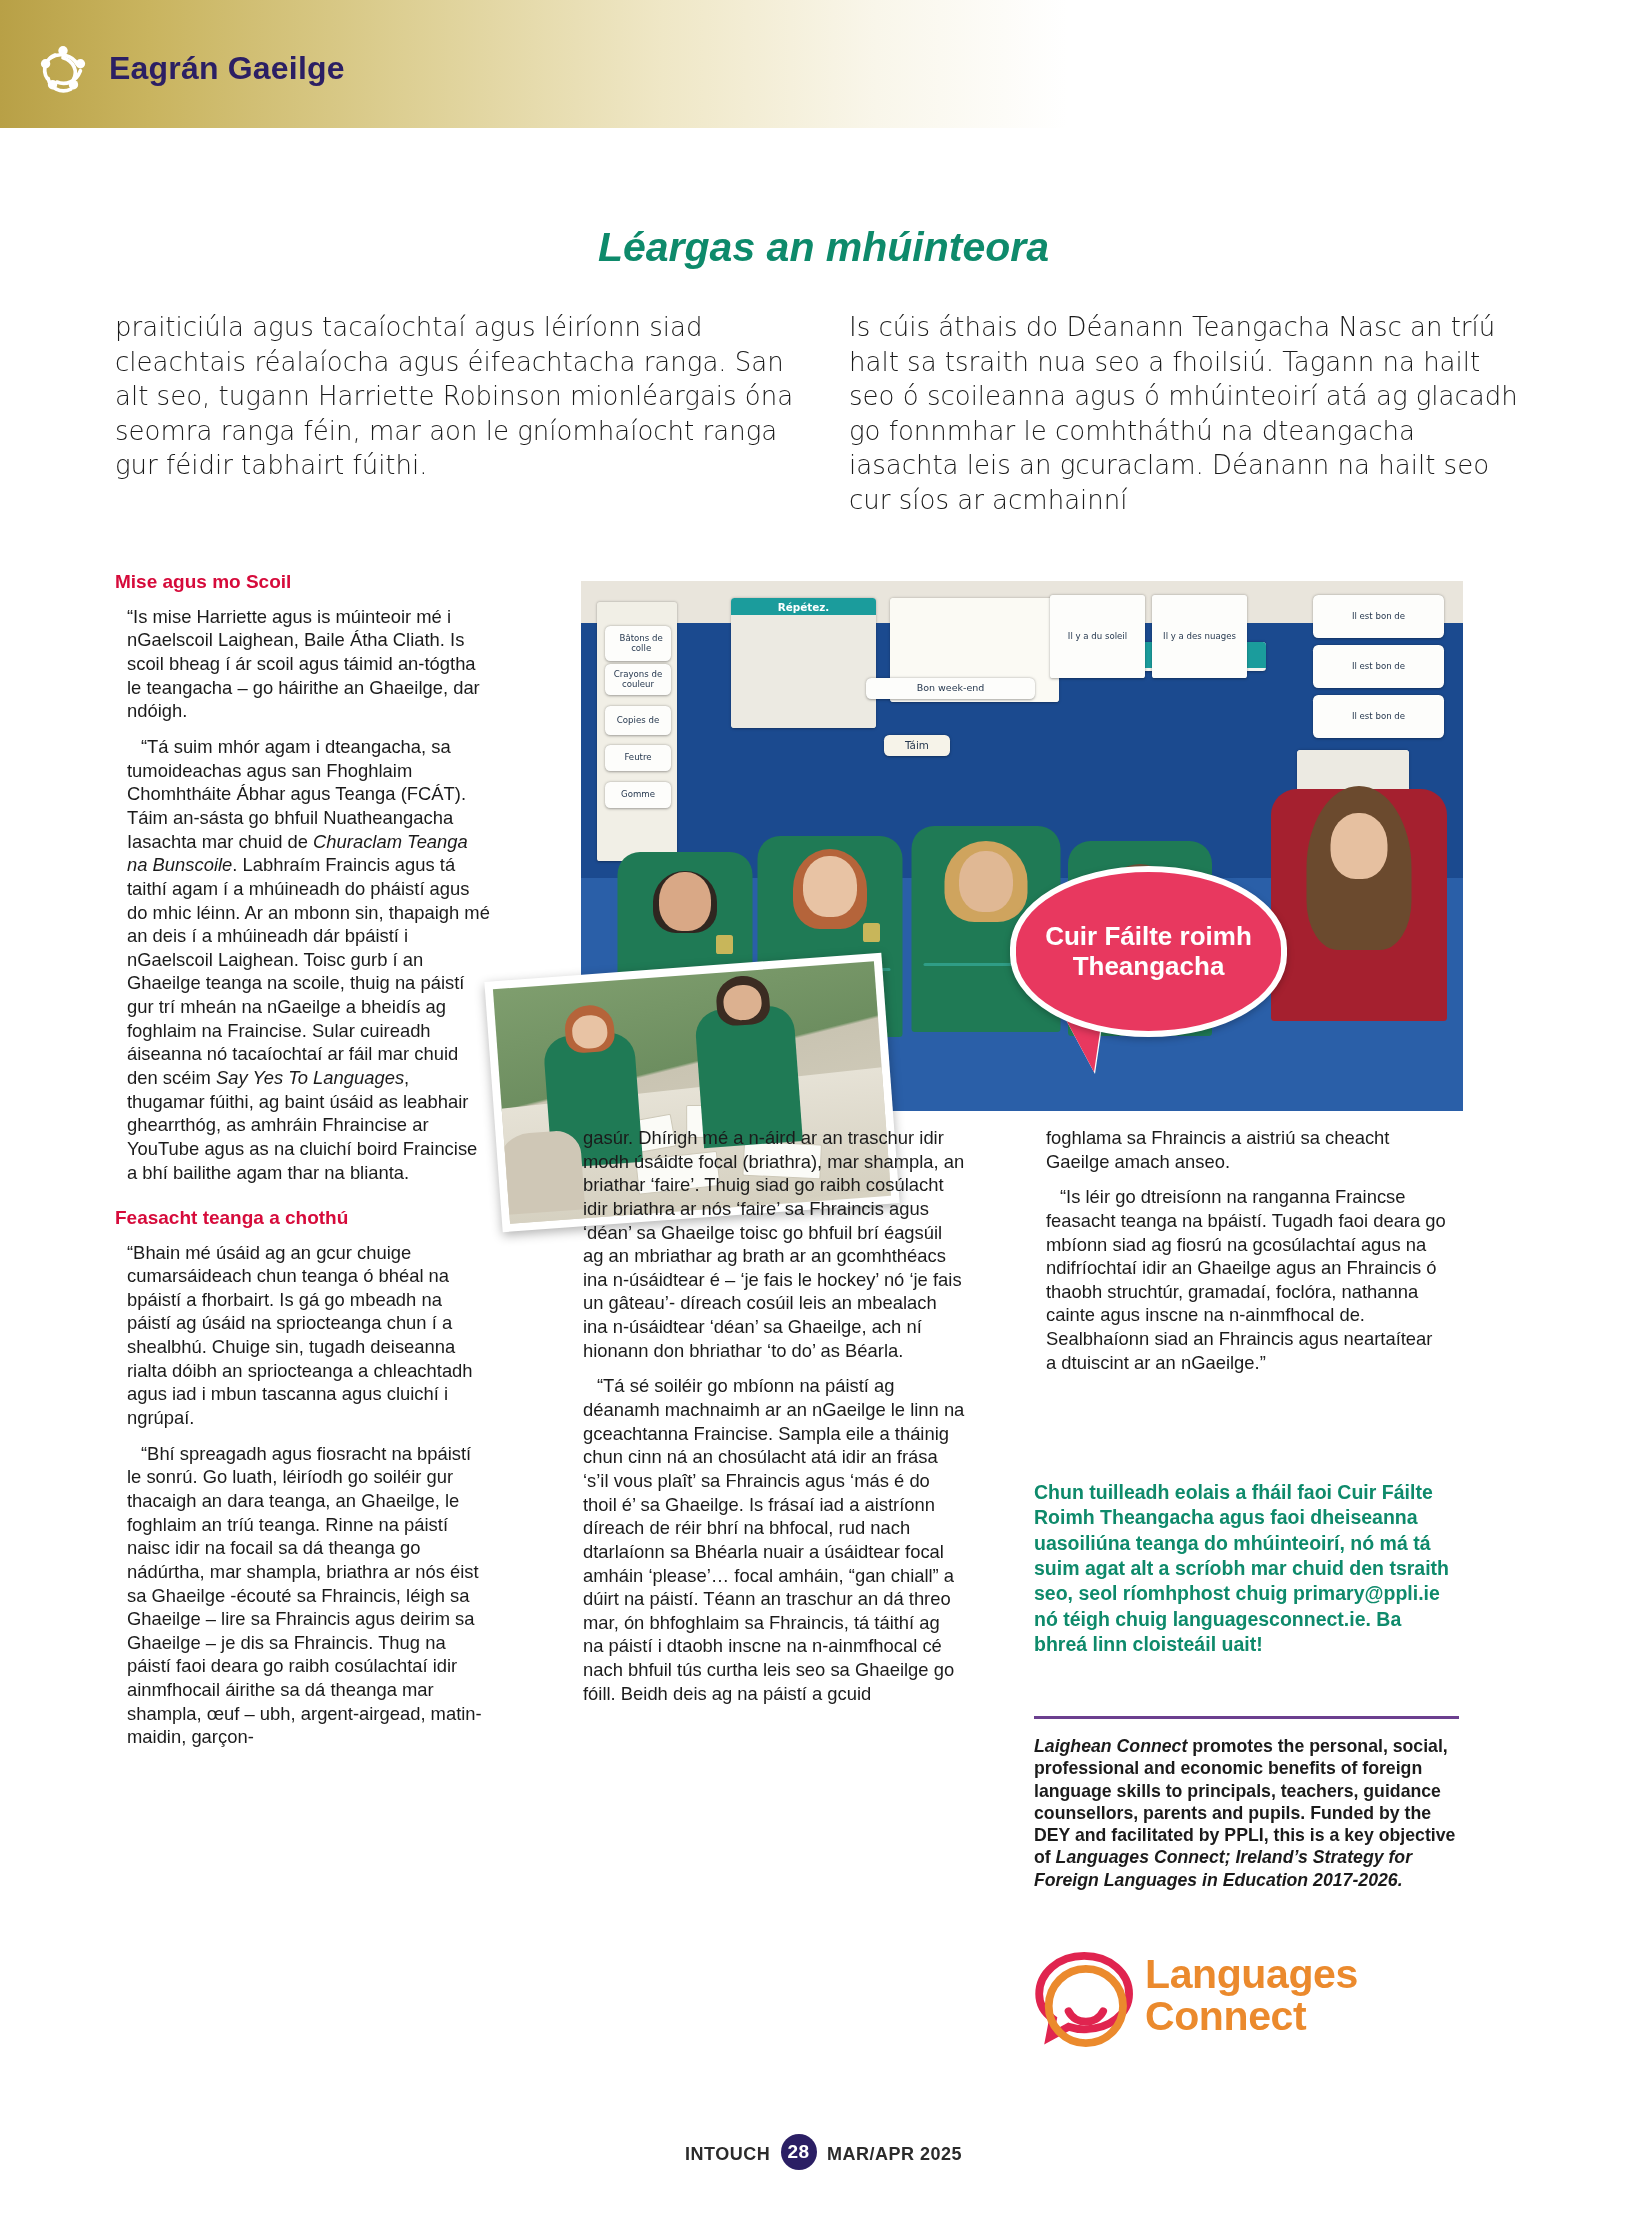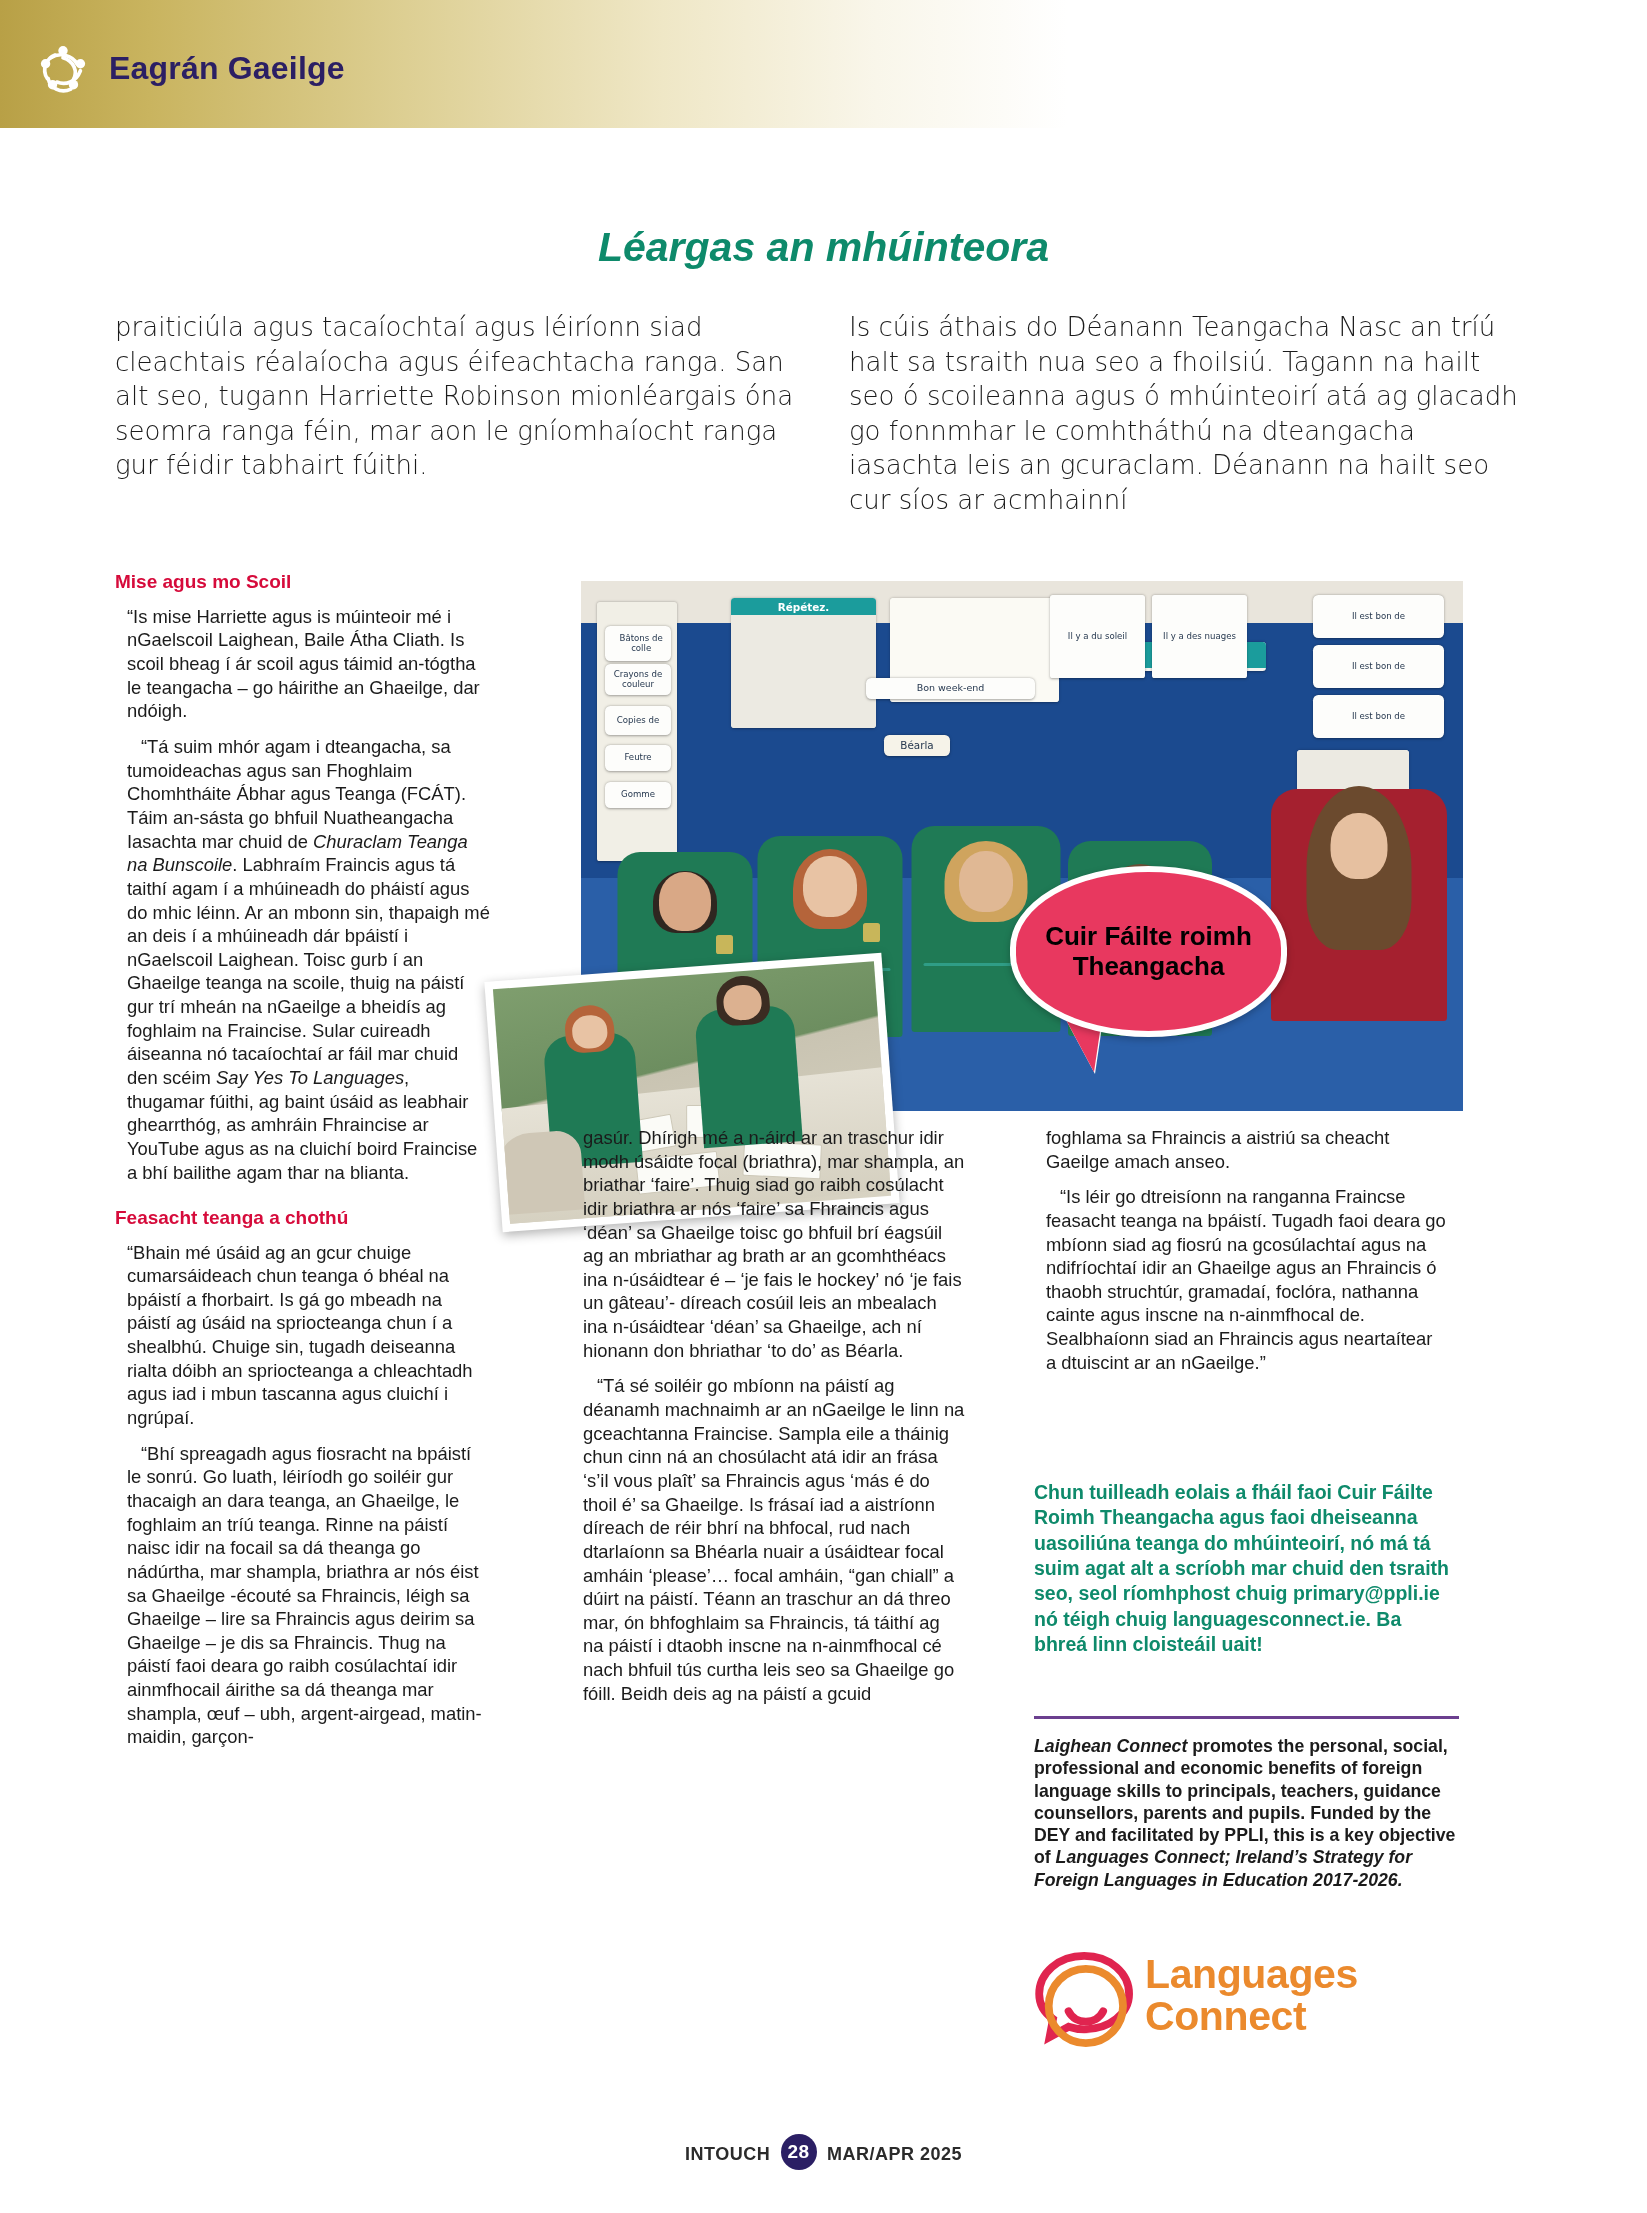--- a/index.html
+++ b/index.html
@@ -106,21 +106,21 @@
   .kid .stripe{
     position:absolute;left:50%;transform:translateX(-50%);
     background:#2f9d86;height:3.5px;border-radius:1.7px;
   }
   .kid .crest{position:absolute;background:#c8b65a;border-radius:2.6px;}
 
   .bubble{
     position:absolute;left:429px;top:285px;width:277px;height:171px;
     background:#e8385f;border-radius:50%/48%;
     display:flex;align-items:center;justify-content:center;
-    color:#000000;font-weight:bold;font-size:26px;line-height:1.12;
+    color:#ffffff;font-weight:bold;font-size:26px;line-height:1.12;
     text-align:center;box-shadow:0 2.6px 7.8px rgba(0,0,0,.25);
     border:6px solid #ffffff;box-sizing:border-box;
   }
   .bubble-tail{
     position:absolute;left:484px;top:437px;width:0;height:0;
     border-left:29px solid transparent;border-right:8.6px solid transparent;
     border-top:54px solid #e8385f;
     filter:drop-shadow(1.7px 2.6px 0 #ffffff);
   }
 
@@ -240,21 +240,21 @@
     <div class="card" style="left:469px;top:14px;width:95px;height:83px;border-radius:2.6px;">Il y a du soleil</div>
     <div class="card" style="left:571px;top:14px;width:95px;height:83px;border-radius:2.6px;">Il y a des nuages</div>
 
     <div class="card" style="left:732px;top:14px;width:131px;height:43px;font-size:8.6px;">Il est bon de</div>
     <div class="card" style="left:732px;top:64px;width:131px;height:43px;font-size:8.6px;">Il est bon de</div>
     <div class="card" style="left:732px;top:114px;width:131px;height:43px;font-size:8.6px;">Il est bon de</div>
     <div class="teal-card" style="left:692px;top:169px;width:112px;height:71px;background:#fdfdfb;">
         <div class="tc-body" style="height:100%;"></div>
       </div>
 
-    <div class="card" style="left:303px;top:154px;width:66px;height:21px;font-size:10.4px;background:#f6f3e9;">Béarla</div>
+    <div class="card" style="left:303px;top:154px;width:66px;height:21px;font-size:10.4px;background:#f6f3e9;">Táim</div>
 
     <div class="kids">
 
       <div class="kid" style="left:35px;width:138px;height:259px;">
         <div class="body" style="width:135px;height:185px;"></div>
         <div class="stripe" style="width:112px;bottom:130px;"></div>
         <div class="crest" style="left:100px;bottom:157px;width:17.3px;height:19px;"></div>
         <div class="hair" style="width:64px;height:62px;bottom:178px;background:#2f2620;"></div>
         <div class="head" style="width:52px;height:59px;bottom:180px;background:#d9a886;"></div>
       </div>

